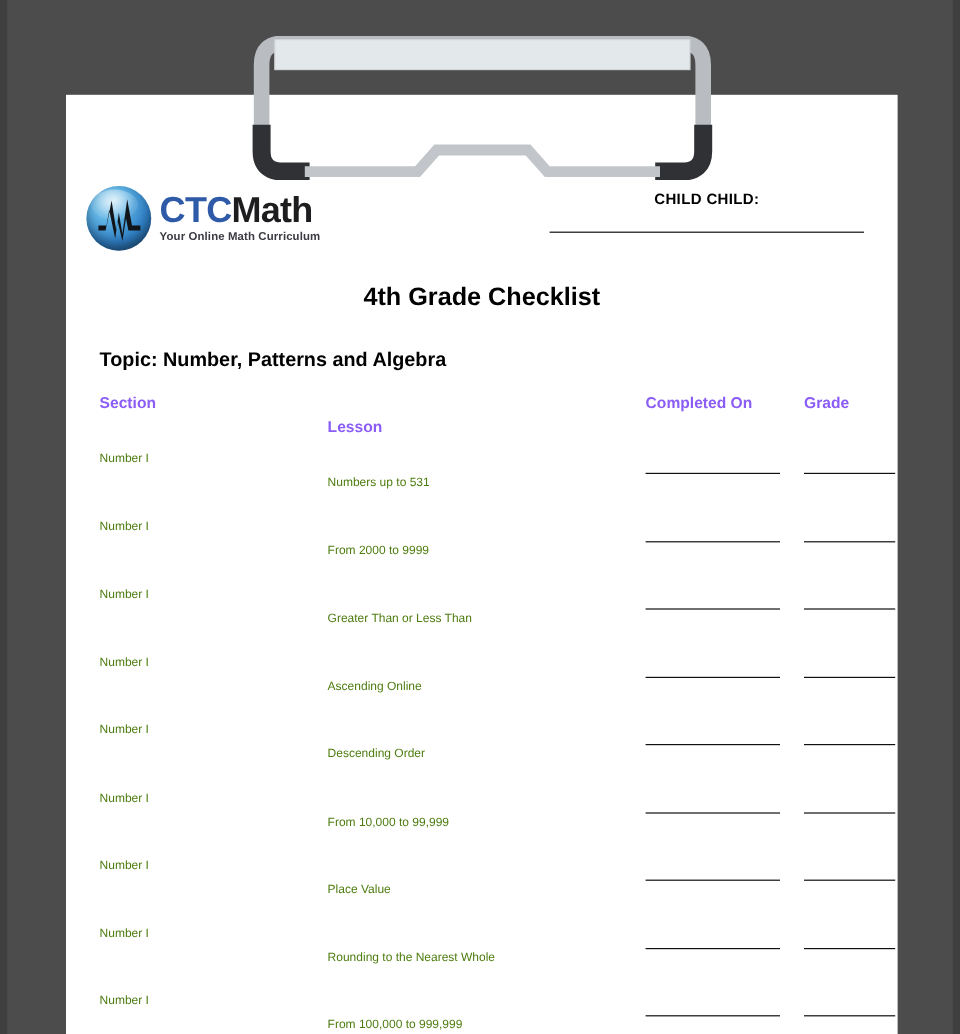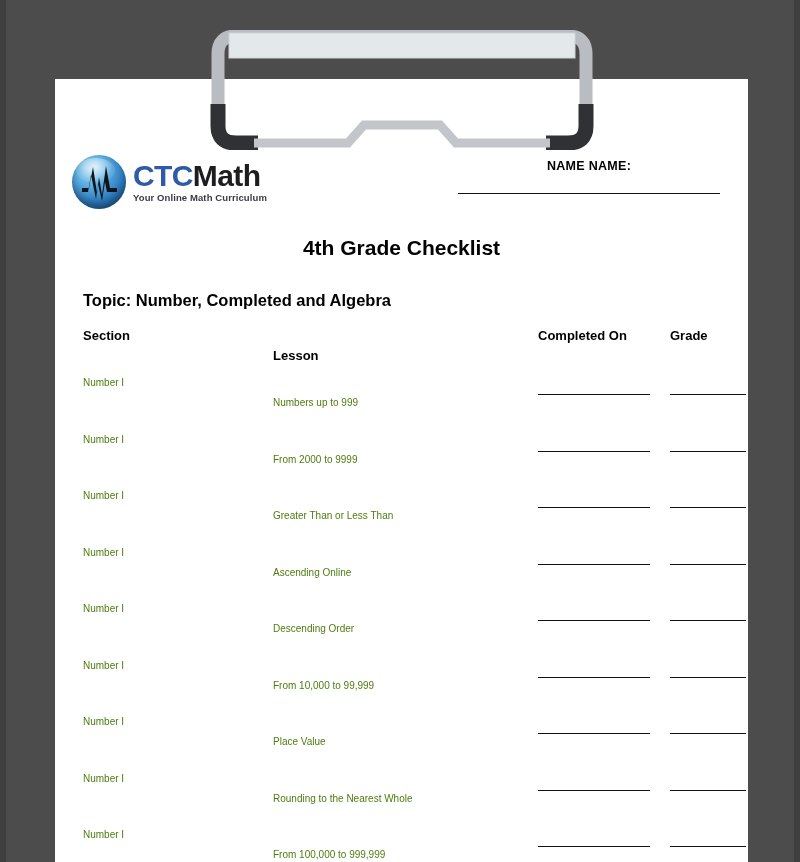--- a/index.html
+++ b/index.html
@@ -162,21 +162,21 @@
     height: 56.5px;
   }
   .col-section   { width: 190px; flex: 0 0 190px; }
   .col-lesson    { width: 245px; flex: 0 0 245px; margin-top: 20px; }
   .col-completed { width: 132px; flex: 0 0 132px; margin-left: 20px; }
   .col-grade     { width: 98px;  flex: 0 0 98px;  }
 
   .head-row .cell {
     font-size: 13px;
     font-weight: bold;
-    color: #000000;
+    color: #8b5cf6;
   }
   .head-row { height: 49px; }
 
   .body-row .cell {
     font-size: 10px;
     color: #4d7c0f;
   }
 
   .answer-rule {
     margin-top: 17px;
@@ -217,41 +217,41 @@
           <path d="M10 33 L17 33 L21 12 L25 38 L27 22 L30 40 L34 11 L38 33 L45 33 L45 37 L35 37 L33 27 L30 46 L26 29 L24 44 L19 20 L16 37 L10 37 Z" fill="#111418"></path>
         </svg>
       </div>
       <div class="logo-words">
         <div class="logo-wordmark"><span class="logo-ctc">CTC</span><span class="logo-math">Math</span></div>
         <div class="logo-tagline">Your Online Math Curriculum</div>
       </div>
     </div>
 
     <div class="child-name-block">
-      <div class="child-name-label">NAME NAME:</div>
+      <div class="child-name-label">CHILD CHILD:</div>
       <div class="child-name-rule"></div>
     </div>
 
   </div>
 
   <div class="doc-title">4th Grade Checklist</div>
-  <div class="topic-title">Topic: Number, Completed and Algebra</div>
+  <div class="topic-title">Topic: Number, Patterns and Algebra</div>
 
   <div class="checklist">
 
     <div class="row head-row">
       <div class="cell col-section">Section</div>
       <div class="cell col-lesson">Lesson</div>
       <div class="cell col-completed">Completed On</div>
       <div class="cell col-grade">Grade</div>
     </div>
 
     <div class="row body-row">
       <div class="cell col-section">Number I</div>
-      <div class="cell col-lesson">Numbers up to 999</div>
+      <div class="cell col-lesson">Numbers up to 531</div>
       <div class="cell col-completed">
           <div class="answer-rule"></div>
         </div>
       <div class="cell col-grade">
           <div class="answer-rule"></div>
         </div>
     </div>
 
     <div class="row body-row">
       <div class="cell col-section">Number I</div>

